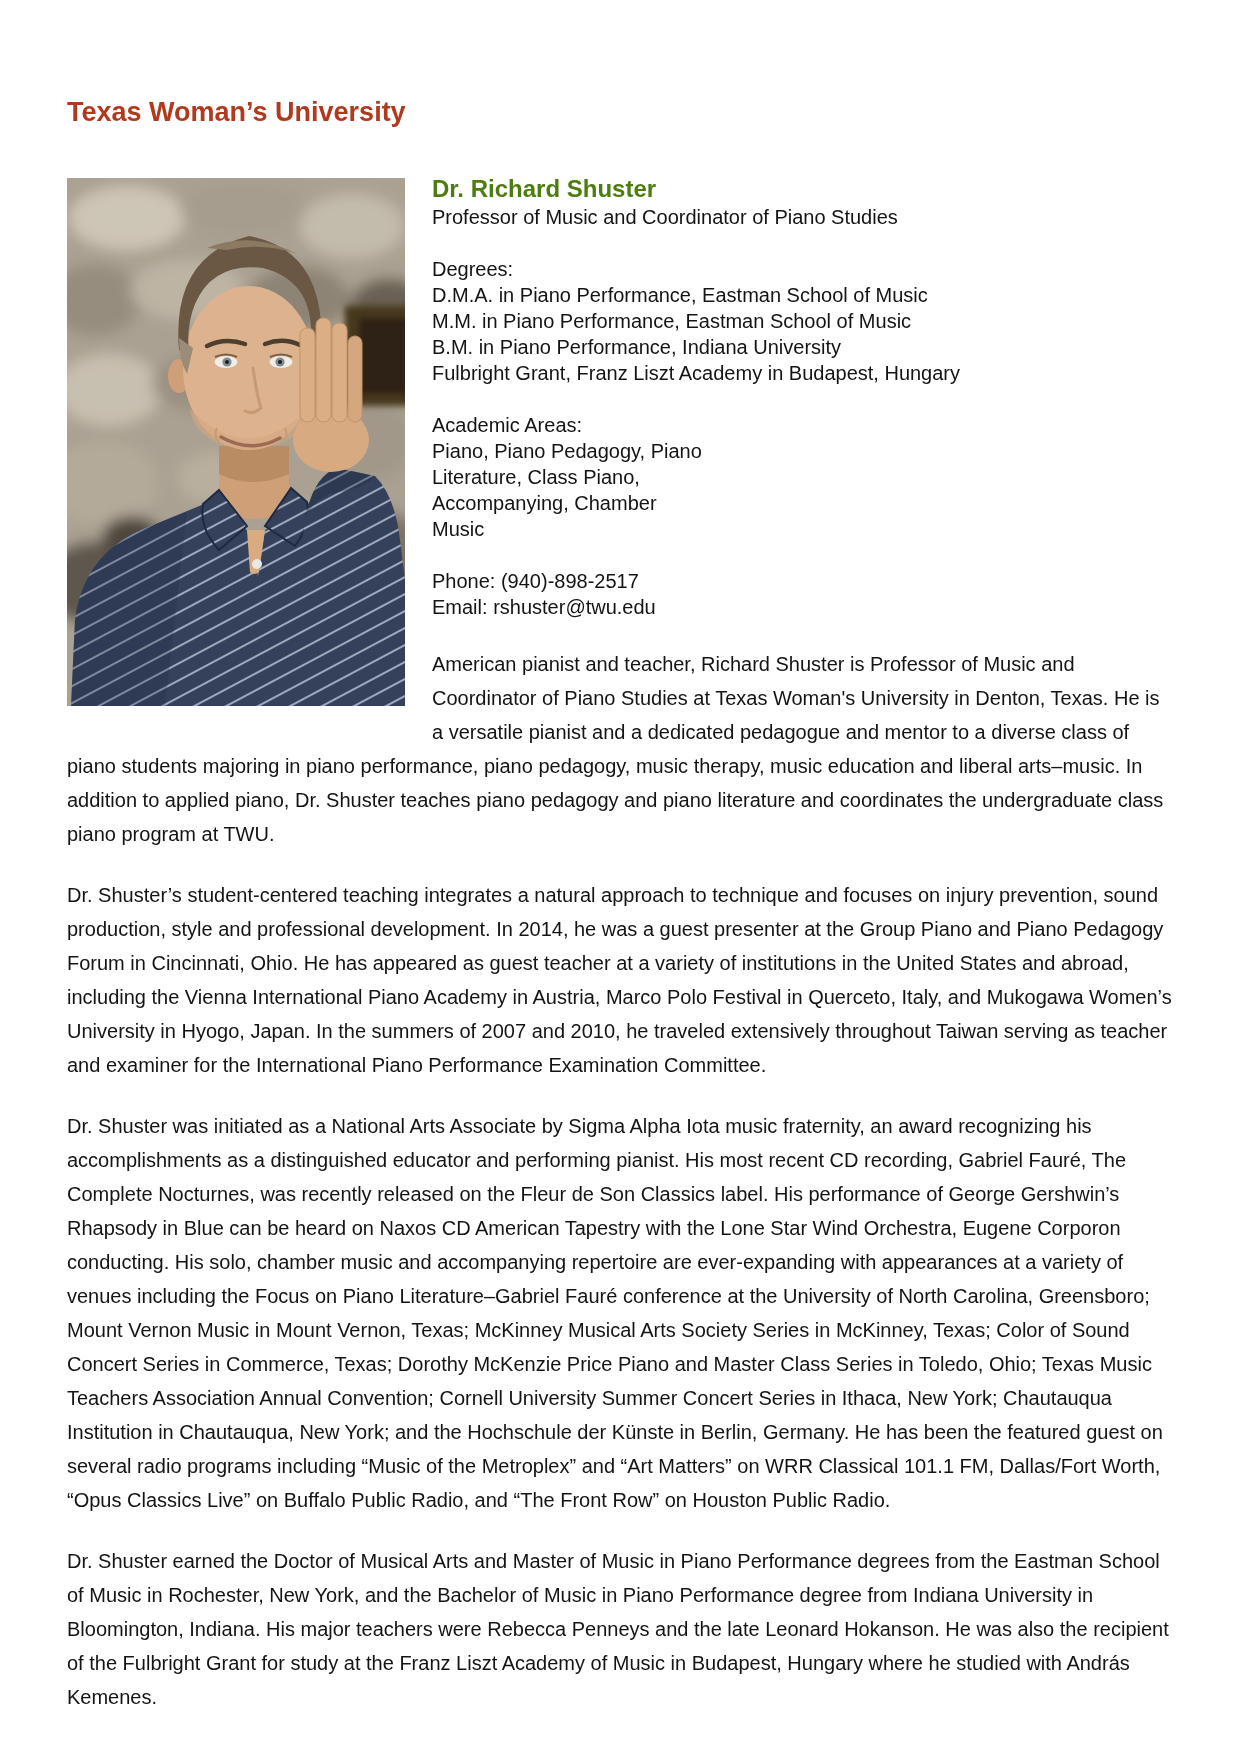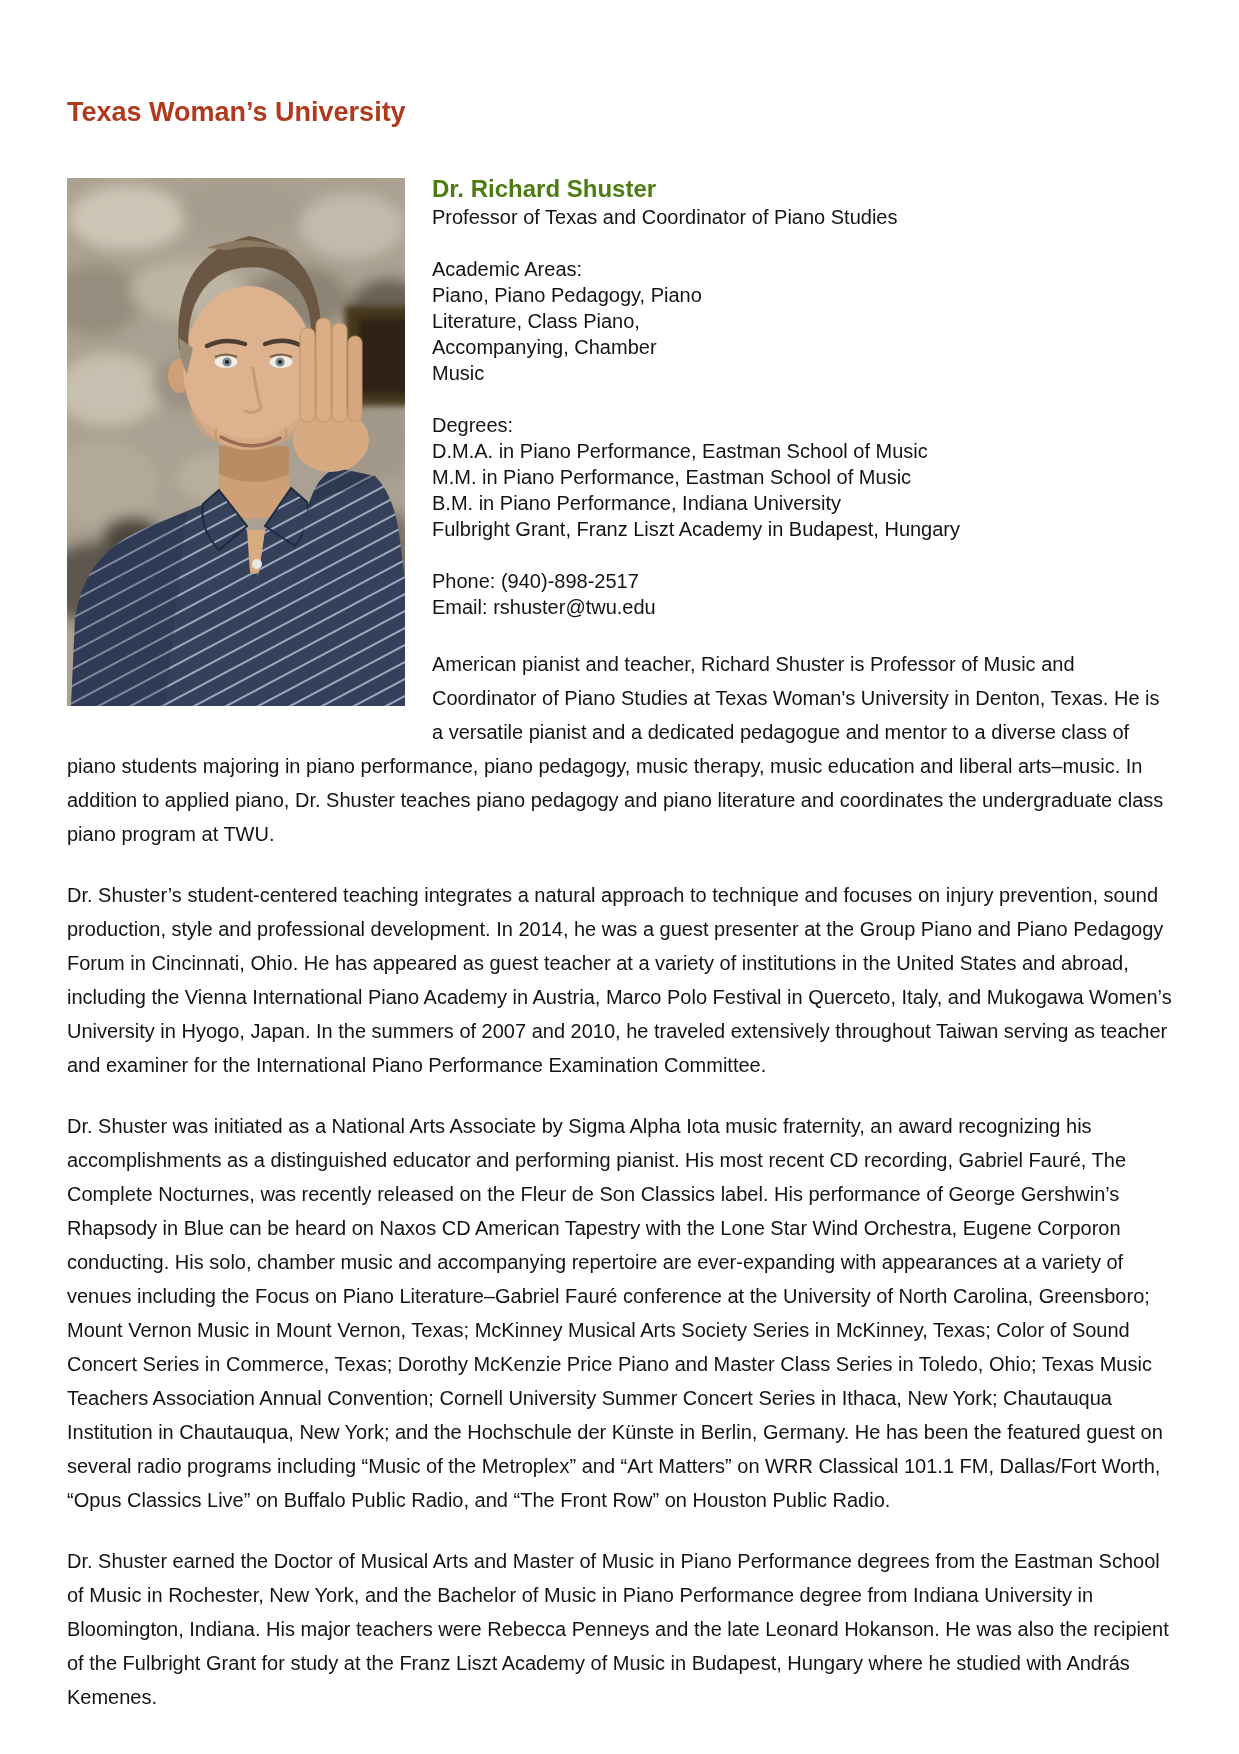--- a/index.html
+++ b/index.html
@@ -160,33 +160,33 @@
           <ellipse cx="264" cy="262" rx="38" ry="32" fill="#d8aa82"></ellipse>
           <rect x="233" y="150" width="15" height="94" rx="7" fill="#dcae85" stroke="#c09467" stroke-width="1"></rect>
           <rect x="249" y="140" width="15" height="104" rx="7" fill="#dcae85" stroke="#c09467" stroke-width="1"></rect>
           <rect x="265" y="145" width="15" height="99" rx="7" fill="#dcae85" stroke="#c09467" stroke-width="1"></rect>
           <rect x="281" y="158" width="14" height="86" rx="7" fill="#d5a77f" stroke="#c09467" stroke-width="1"></rect>
         </g>
       </svg>
     </div>
 
     <h2 class="person-name">Dr. Richard Shuster</h2>
-    <div class="subtitle">Professor of Texas and Coordinator of Piano Studies</div>
-
-    <div class="section">
-      <div class="line">Academic Areas:</div>
-      <div class="line areas-text">Piano, Piano Pedagogy, Piano Literature, Class Piano, Accompanying, Chamber Music</div>
-    </div>
+    <div class="subtitle">Professor of Music and Coordinator of Piano Studies</div>
 
     <div class="section">
       <div class="line">Degrees:</div>
       <div class="line">D.M.A. in Piano Performance, Eastman School of Music</div>
       <div class="line">M.M. in Piano Performance, Eastman School of Music</div>
       <div class="line">B.M. in Piano Performance, Indiana University</div>
       <div class="line">Fulbright Grant, Franz Liszt Academy in Budapest, Hungary</div>
+    </div>
+
+    <div class="section">
+      <div class="line">Academic Areas:</div>
+      <div class="line areas-text">Piano, Piano Pedagogy, Piano Literature, Class Piano, Accompanying, Chamber Music</div>
     </div>
 
     <div class="section">
       <div class="line">
         <span>Phone:</span>
         <span>(940)-898-2517</span>
       </div>
       <div class="line">
         <span>Email:</span>
         <span>rshuster@twu.edu</span>

